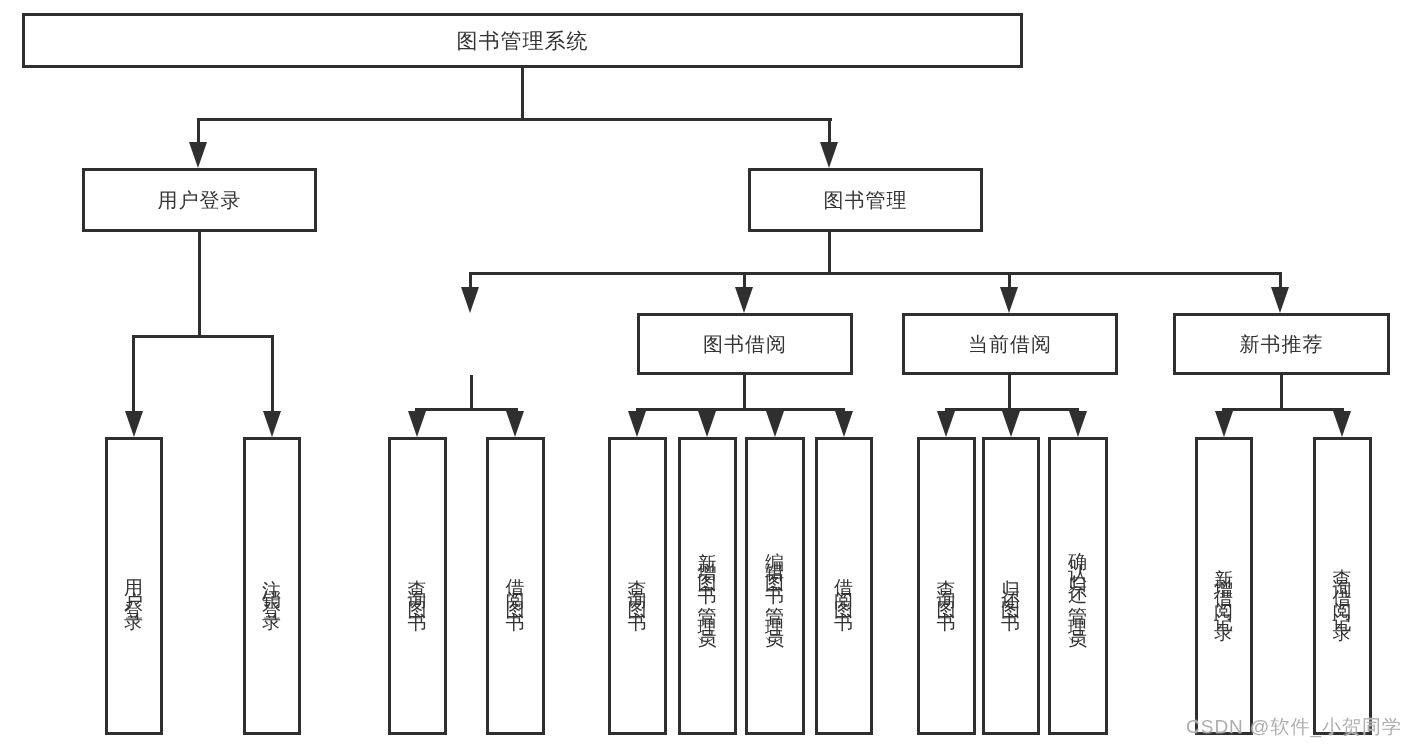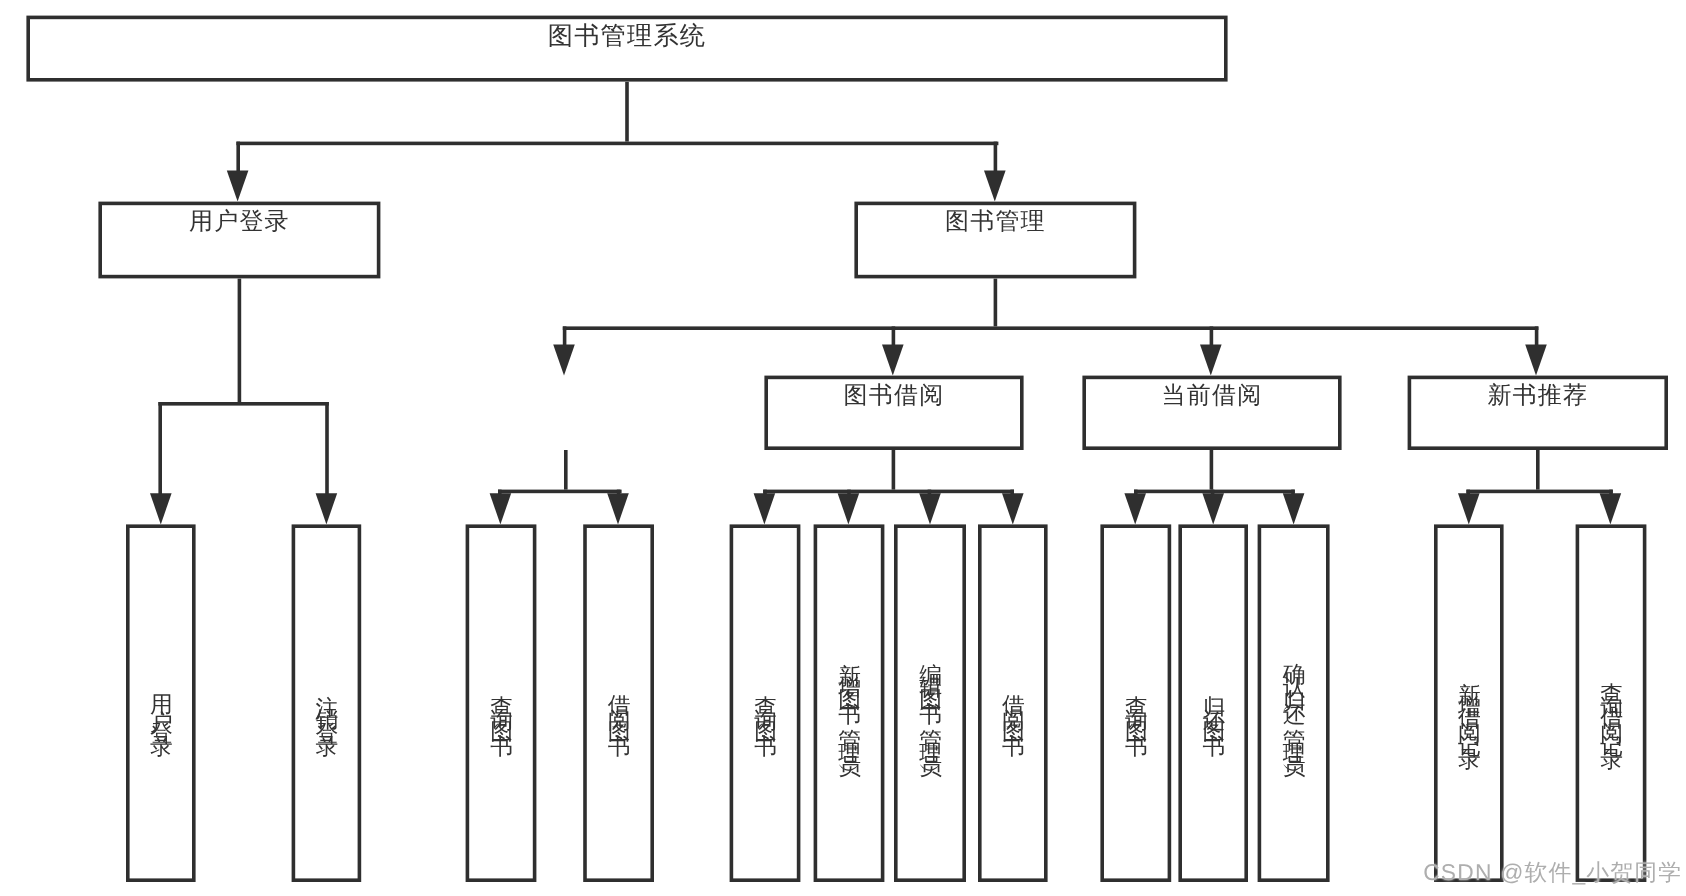--- a/index.html
+++ b/index.html
@@ -2,21 +2,21 @@
 <html><head>
 <meta charset="utf-8">
 <style>
   html,body{margin:0;padding:0;background:#ffffff;}
   #stage{
     position:relative;width:1405px;height:747px;background:#ffffff;overflow:hidden;
     font-family:"Liberation Sans","DejaVu Sans",sans-serif;color:#333333;
   }
   .box{
     position:absolute;box-sizing:border-box;border:3px solid #2f2f2f;background:#ffffff;
-    display:flex;justify-content:center;text-align:center;
+    display:flex;align-items:center;justify-content:center;text-align:center;
   }
   .hnode{font-size:20px;letter-spacing:1px;}
   .rootnode{font-size:21px;letter-spacing:1px;}
   .leaf span{
     writing-mode:vertical-rl;text-orientation:mixed;
     font-size:19px;letter-spacing:11px;line-height:1;white-space:nowrap;
   }
   .vline{position:absolute;width:3px;background:#2f2f2f;}
   .hline{position:absolute;height:3px;background:#2f2f2f;}
   .arrow{
@@ -95,21 +95,21 @@
   <div class="arrow" style="left:1333px;top:411px"></div>
 
   <div class="box rootnode" style="left:22px;top:13px;width:1001px;height:55px">
     <span>图书管理系统</span>
   </div>
 
   <div class="box hnode" style="left:82px;top:168px;width:235px;height:64px">
     <span>用户登录</span>
   </div>
 
-  <div class="box hnode" style="left:712px;top:168px;width:235px;height:64px">
+  <div class="box hnode" style="left:748px;top:168px;width:235px;height:64px">
     <span>图书管理</span>
   </div>
 
 
   <div class="box hnode" style="left:637px;top:313px;width:216px;height:62px">
     <span>图书借阅</span>
   </div>
 
   <div class="box hnode" style="left:902px;top:313px;width:216px;height:62px">
     <span>当前借阅</span>

